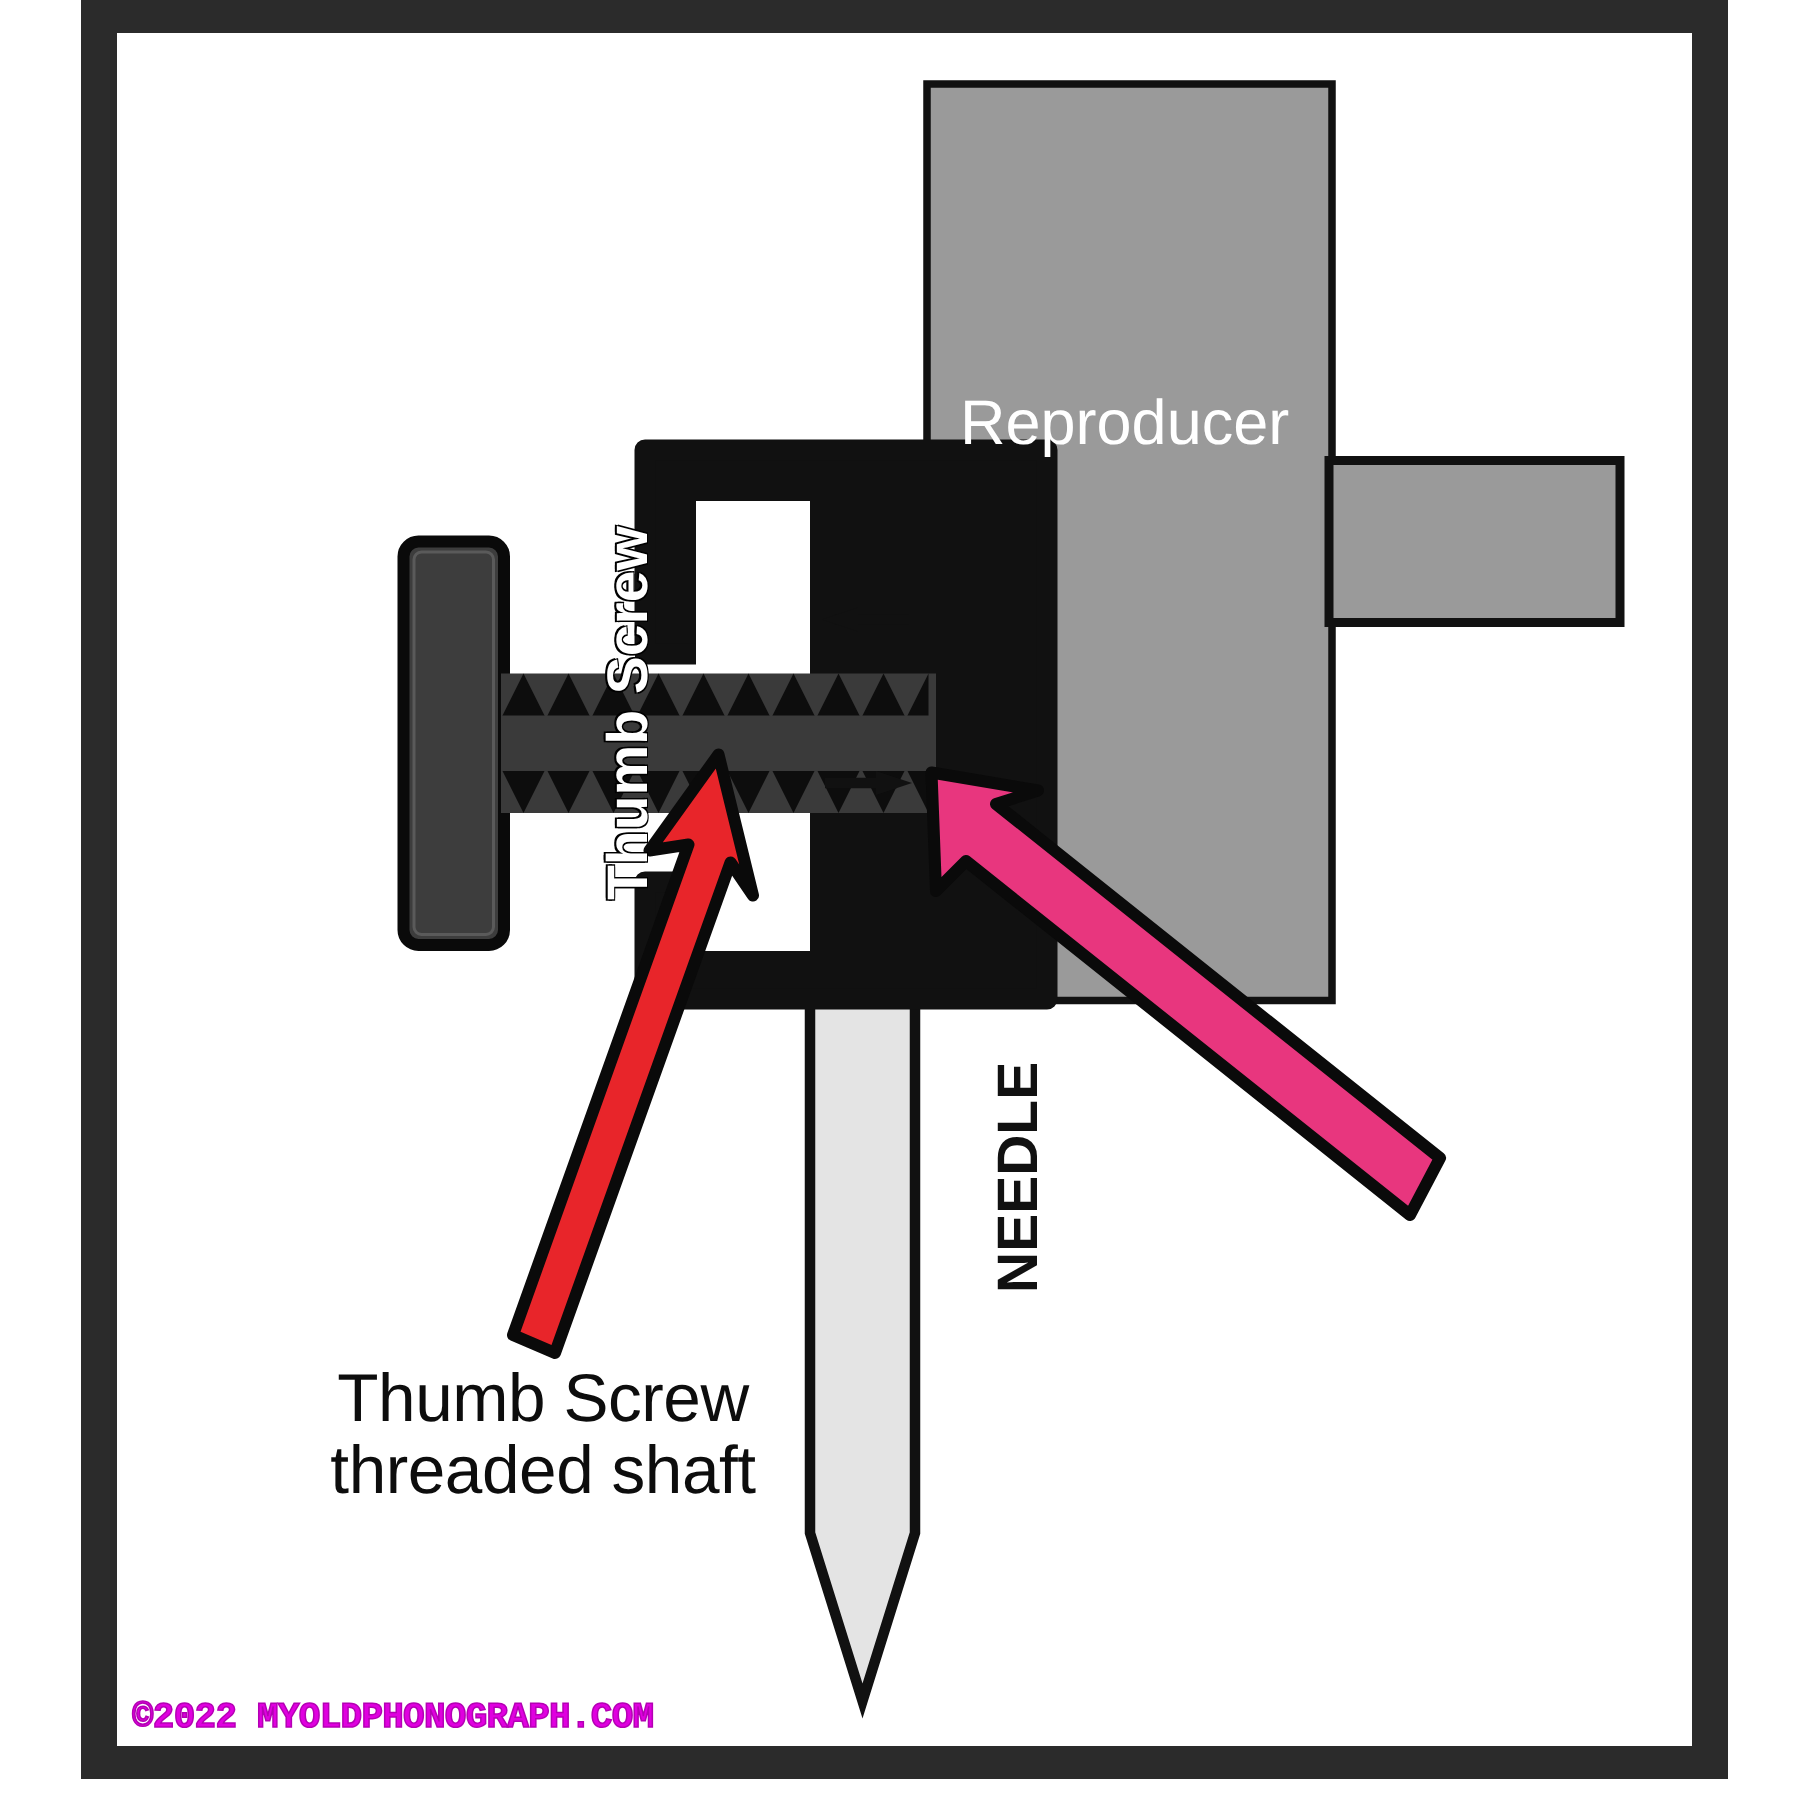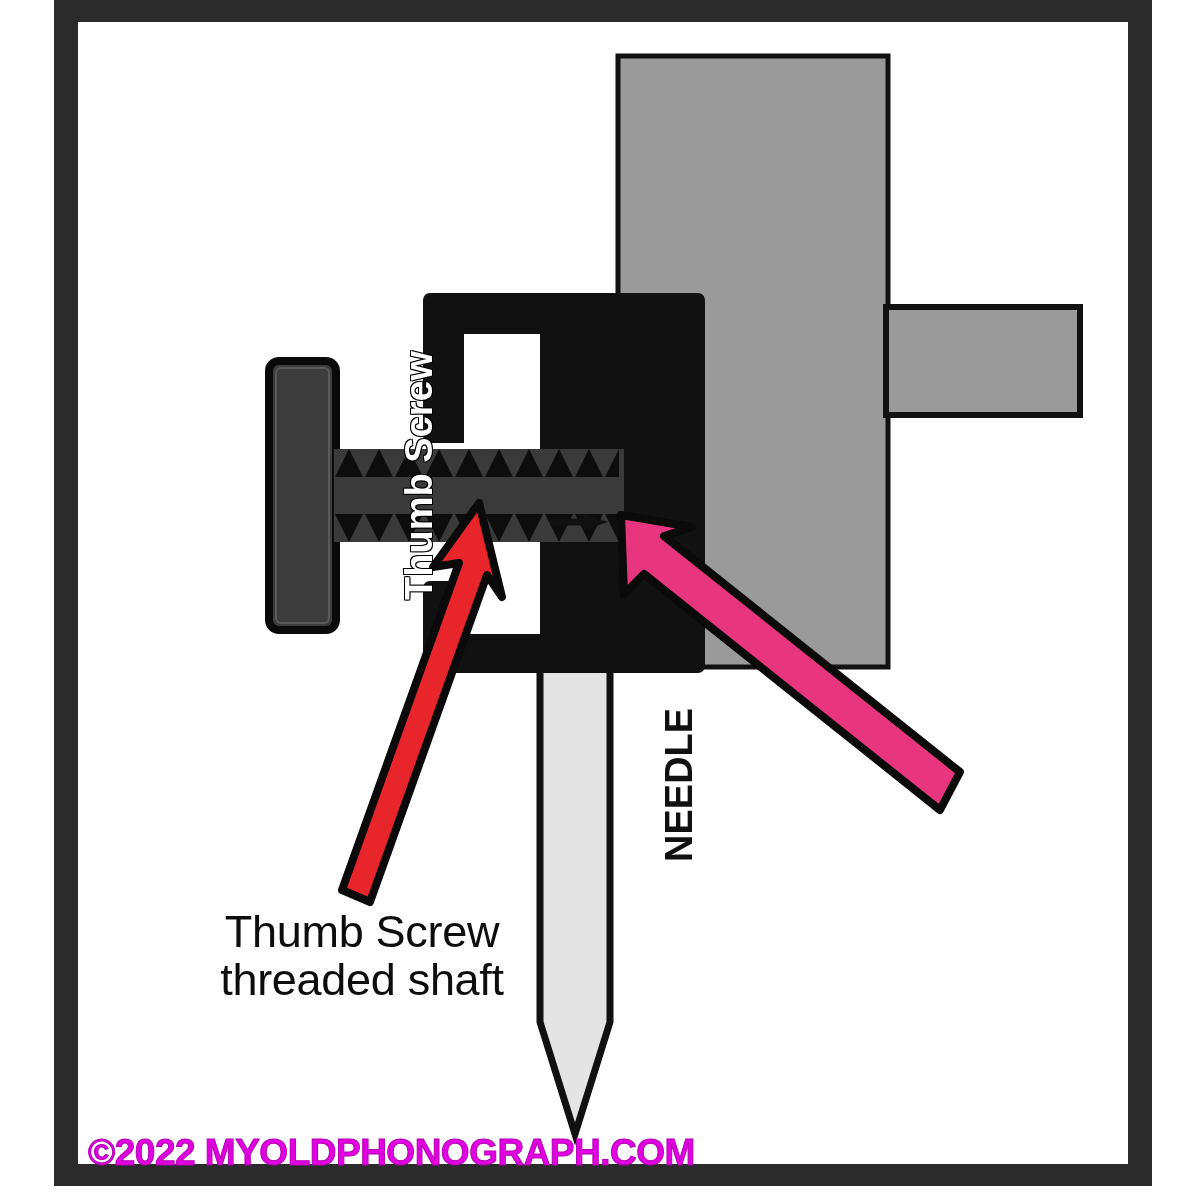--- a/index.html
+++ b/index.html
@@ -71,23 +71,23 @@
     width: 412px;
     font-size: 45px;
     text-align: right;
   }
 
   
   #copyright {
     position: absolute;
     left: 88px;
     top: 1132px;
-    font-family: Liberation Sans, sans-serif;
+    font-family: Liberation Mono, monospace;
     font-weight: bold;
-    font-size: 37px;
+    font-size: 24px;
     letter-spacing: -0.5px;
     color: #e000e0;
     -webkit-text-stroke: 1px #b400b4;
   }
 
   
   .vlabel {
     position: absolute;
     transform-origin: 0 0;
     white-space: nowrap;
@@ -211,20 +211,21 @@
                L 566 552
                L 862 788
                L 882 750
                L 586 514
                L 614 505
                Z" fill="#e8367e" stroke="#0a0a0a" stroke-width="8" stroke-linejoin="round"></path>
     </g>
 
   </svg>
 
+  <div id="label-reproducer" class="vlabel">Reproducer</div>
 
   <div id="label-thumbscrew" class="vlabel">Thumb Screw</div>
 
   <div id="label-needle" class="vlabel">NEEDLE</div>
 
   <div id="callout-left" class="callout">Thumb Screw
 threaded shaft</div>
 
 
   <div id="copyright">©2022 MYOLDPHONOGRAPH.COM</div>

